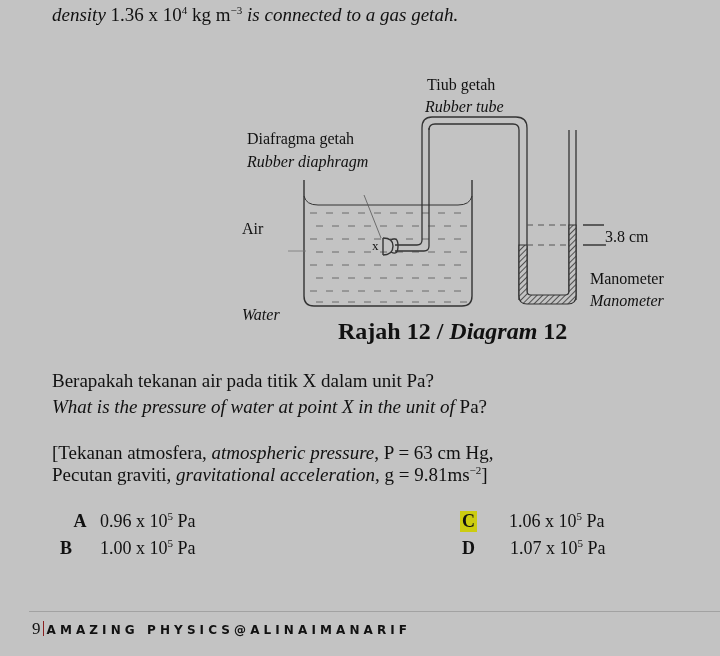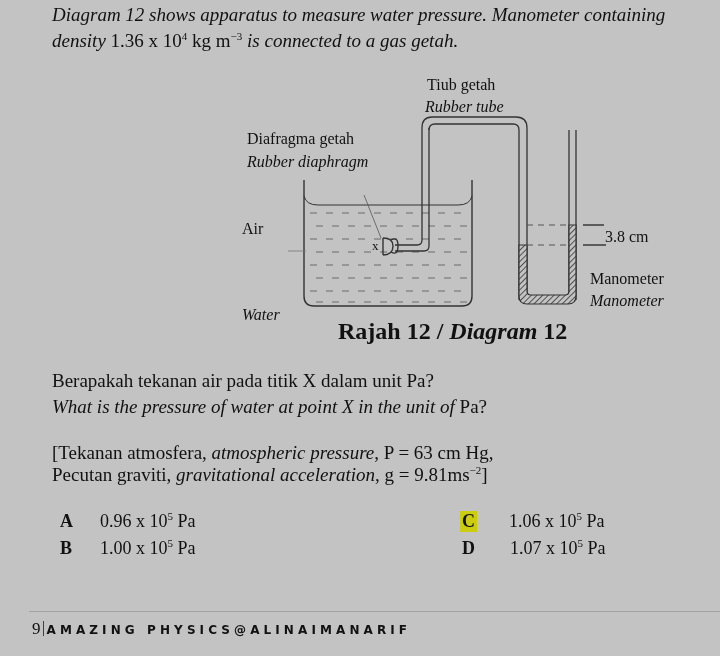--- a/index.html
+++ b/index.html
@@ -25,21 +25,20 @@
   .footer-rule { left:29px; top:611px; width:691px; height:1px; background:#a2a2a2; }
   .footer { left:32px; top:619px; font-family:"DejaVu Sans", sans-serif; font-size:12px; font-weight:bold; letter-spacing:4.1px; white-space:nowrap; }
   .footer .pg { font-family:"Liberation Serif", serif; font-size:17px; letter-spacing:0; font-weight:normal; }
   .footer .bar { display:inline-block; width:1px; height:15px; background:#8a2020; margin:0 3px 0 2px; vertical-align:-2px; }
   svg { position:absolute; left:0; top:0; }
 </style>
 </head>
 <body>
 
 <div class="abs intro">
-  <div><i>Diagram 12 shows apparatus to measure water pressure. Manometer containing</i></div>
   <div>
     <i>density</i>
     <span><span>1.36 x 10</span><sup>4</sup><span> kg m</span><sup>−3</sup></span><i> is connected to a gas getah.</i>
   </div>
 </div>
 
 <svg width="720" height="656">
   <defs>
     <pattern id="hatch" width="4" height="4" patternUnits="userSpaceOnUse" patternTransform="rotate(45)">
       <rect width="4" height="4" fill="#c3c3c3"></rect>
@@ -110,21 +109,21 @@
 <div class="abs q">
   <div>Berapakah tekanan air pada titik X dalam unit Pa?</div>
   <div><i>What is the pressure of water at point X in the unit of</i><span> Pa?</span></div>
 </div>
 
 <div class="abs given">
   <div><span>[Tekanan atmosfera, </span><i>atmospheric pressure</i><span>, P = 63 cm Hg,</span></div>
   <div><span>Pecutan graviti, </span><i>gravitational acceleration</i><span>, g = 9.81ms</span><sup>−2</sup><span>]</span></div>
 </div>
 
-<div class="abs opt" style="left:60px; top:511px;">
+<div class="abs opt" style="left:60px; top:511px;text-align:center;">
   <span class="letter">A</span><span>0.96 x 10</span><sup>5</sup><span> Pa</span>
 </div>
 <div class="abs opt" style="left:60px; top:538px;">
   <span class="letter">B</span><span>1.00 x 10</span><sup>5</sup><span> Pa</span>
 </div>
 <div class="abs opt" style="left:460px; top:511px;text-align:right;">
   <span class="letter hl" style="width:auto; margin-right:32px;">C</span><span>1.06 x 10</span><sup>5</sup><span> Pa</span>
 </div>
 <div class="abs opt" style="left:462px; top:538px;">
   <span class="letter" style="width:48px;">D</span><span>1.07 x 10</span><sup>5</sup><span> Pa</span>

